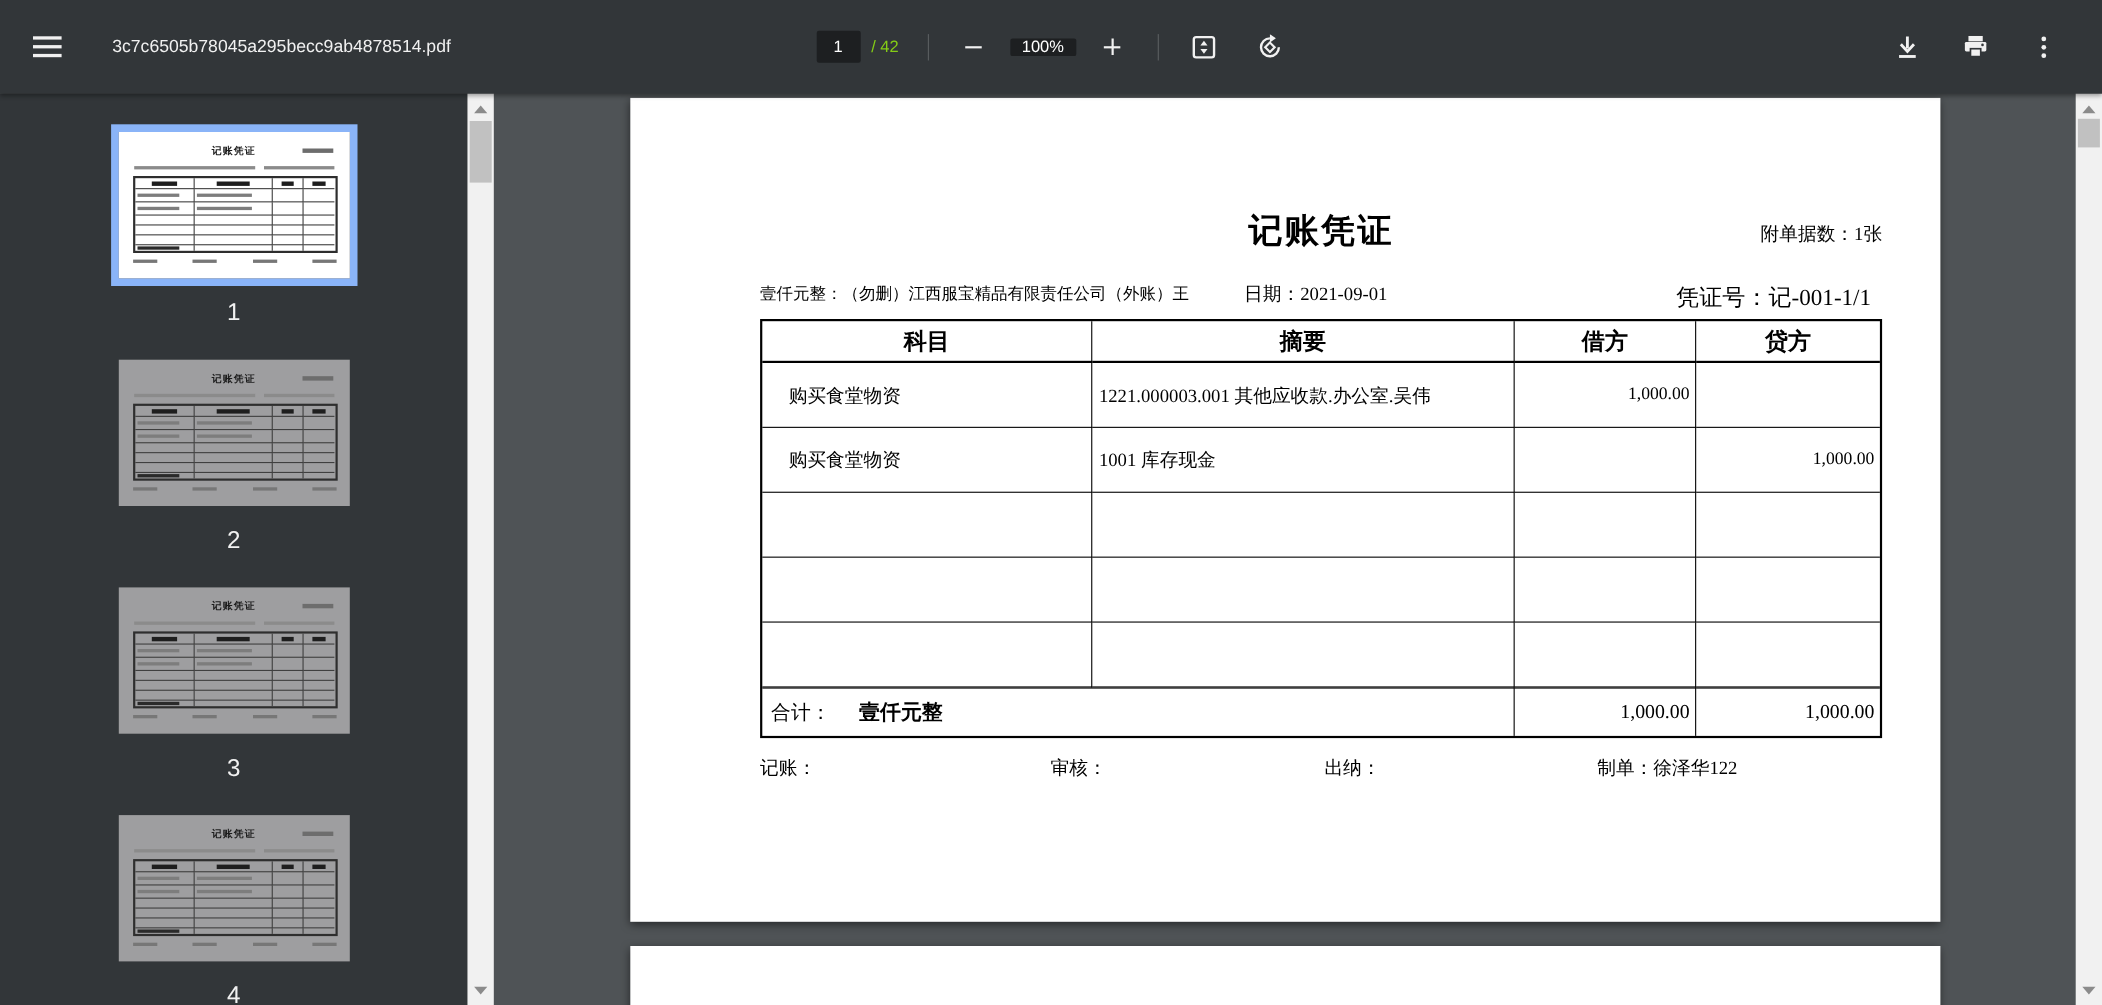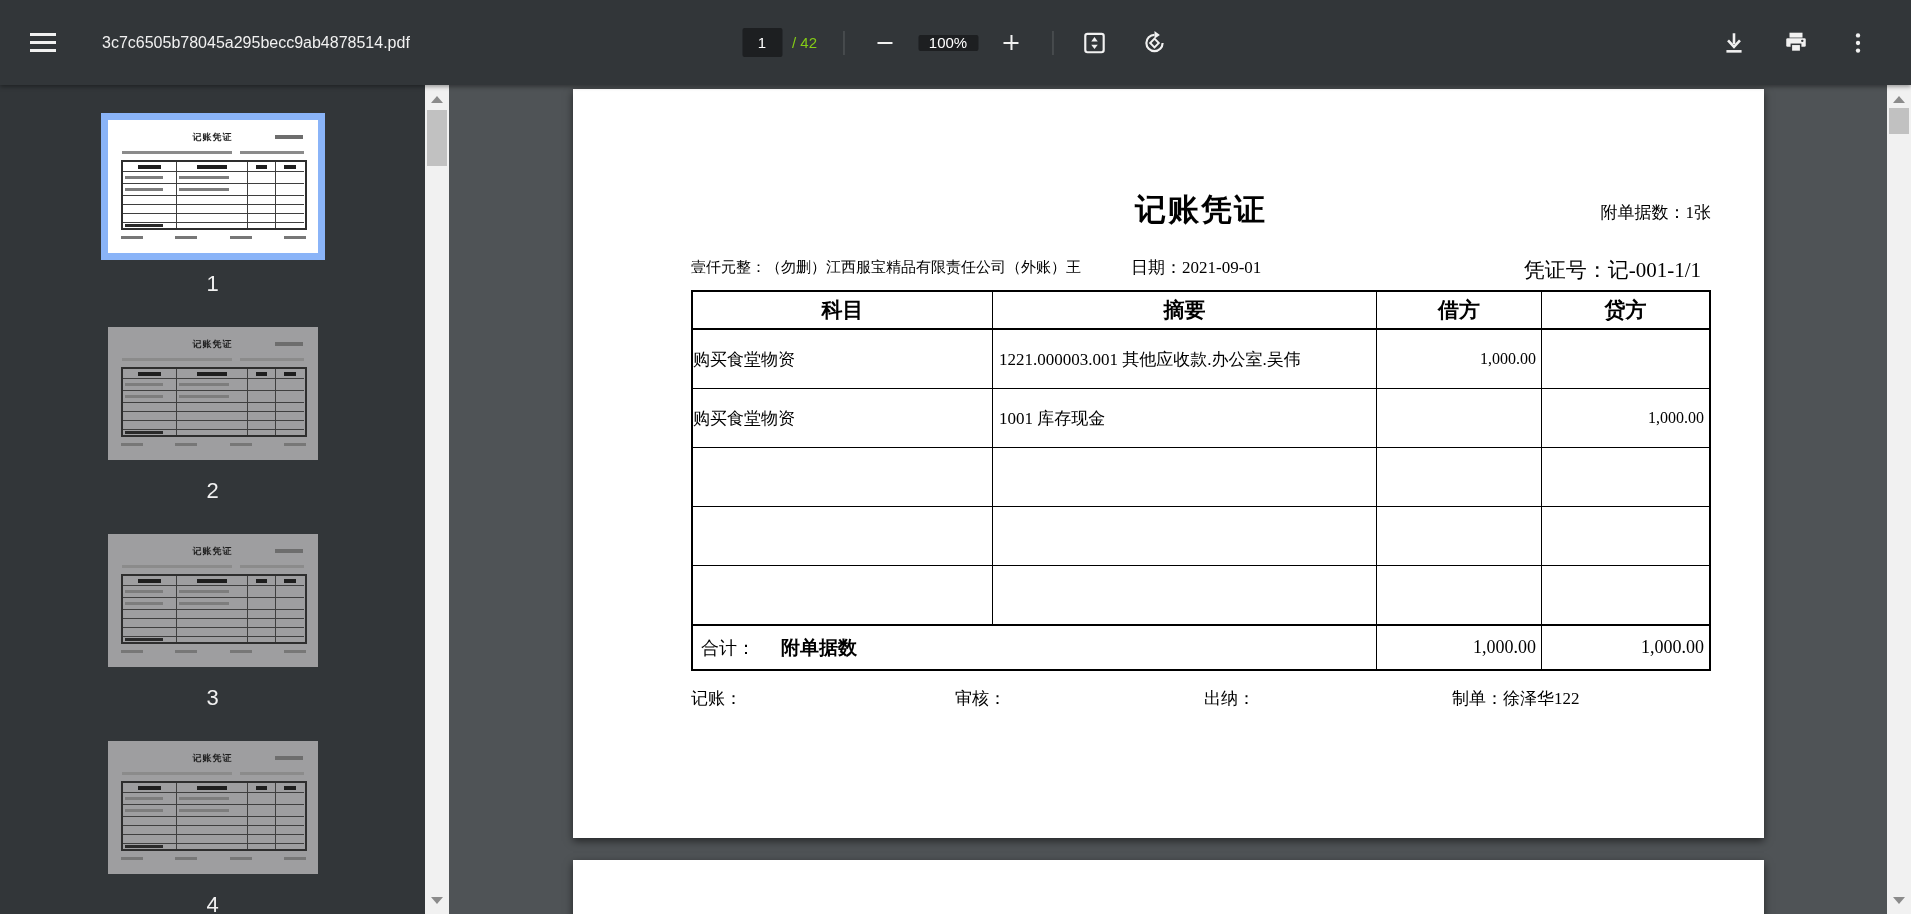--- a/index.html
+++ b/index.html
@@ -101,21 +101,21 @@
   .v-no   { position:absolute; top:167px; right:63px; font-size:21px; }
 
   .vtable { position:absolute; top:201px; left:118px; width:1020px;
             border:2px solid #000; display:grid;
             grid-template-columns:300px 384px 165px 167px; }
   .vc { border-right:1px solid #000; border-bottom:1px solid #000; display:flex; align-items:center; }
   .vc.lastcol { border-right:none; }
   .vc.hdr { height:38px; justify-content:center; font-size:21px; font-weight:bold;
             border-bottom:2px solid #000; }
   .vc.data { height:59px; font-size:17px; }
-  .vc.c-sum { padding-left:0; }
+  .vc.c-sum { padding-left:24px; }
   .vc.c-acct { padding-left:6px; }
   .vc.c-num { justify-content:flex-end; padding-right:5px; font-size:16px; }
   .vc.total { height:44px; border-bottom:none; border-top:1px solid #000; font-size:18px; }
   .vc.t-label { grid-column:1 / 3; padding-left:8px; }
   .t-words { font-weight:bold; font-size:19px; margin-left:26px; }
 
   .v-sign { position:absolute; top:598px; font-size:17px; }
   .v-sign.s1 { left:118px; } .v-sign.s2 { left:382px; }
   .v-sign.s3 { left:631px; } .v-sign.s4 { left:879px; }
 
@@ -509,21 +509,21 @@
               <div class="vc data c-sum"></div>
               <div class="vc data c-acct"></div>
               <div class="vc data c-num"></div>
               <div class="vc data c-num lastcol"></div>
               <div class="vc data c-sum"></div>
               <div class="vc data c-acct"></div>
               <div class="vc data c-num"></div>
               <div class="vc data c-num lastcol"></div>
               <div class="vc total t-label">
               <span>合计：</span>
-              <span class="t-words">附单据数</span>
+              <span class="t-words">壹仟元整</span>
             </div>
             <div class="vc total c-num">1,000.00</div>
             <div class="vc total c-num lastcol">1,000.00</div>
           </div>
 
           <span class="v-sign s1">记账：</span>
           <span class="v-sign s2">审核：</span>
           <span class="v-sign s3">出纳：</span>
           <span class="v-sign s4">制单：徐泽华122</span>
         </div>

